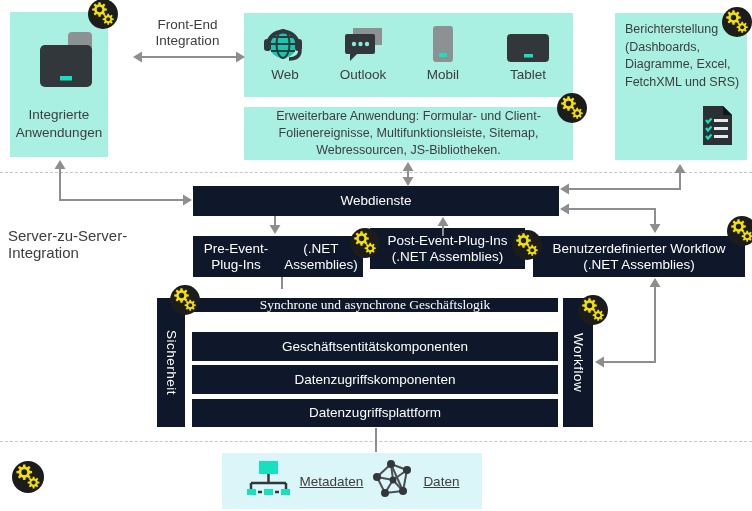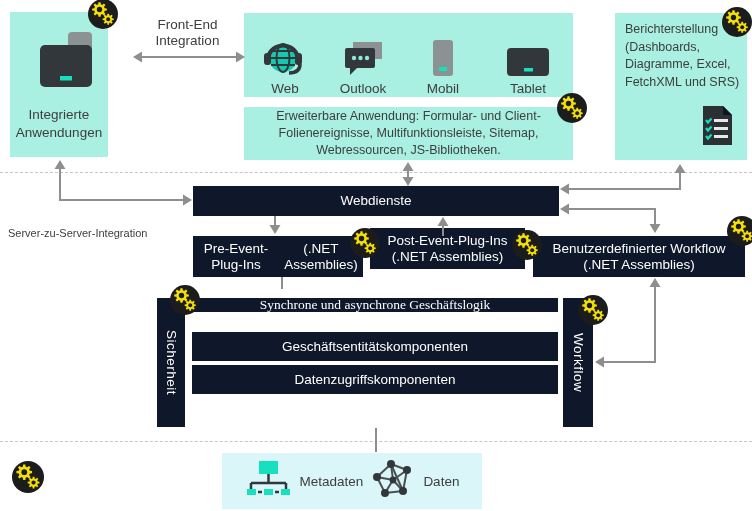--- a/index.html
+++ b/index.html
@@ -1,32 +1,32 @@
 <!DOCTYPE html>
 <html><head>
 <meta charset="utf-8">
 <style>
   html,body{margin:0;padding:0;background:#fff;}
   .canvas{position:relative;width:752px;height:511px;background:#fff;overflow:hidden;
           font-family:"Liberation Sans",sans-serif;color:#3d3d3d;}
   .abs{position:absolute;}
   
   .cyan{background:#a9f0e3;}
-  .lightbox{background:#dbf6f9;}
+  .lightbox{background:#dbf6f9;text-decoration:underline;}
   .tealbar{background:#0f172a;color:#fff;display:flex;align-items:center;justify-content:center;
            text-align:center;font-size:13.5px;line-height:16px;}
   .vbar{writing-mode:vertical-rl;letter-spacing:.5px;}
   
   .dash{position:absolute;left:0;width:752px;height:0;border-top:1px dashed #c6c6c6;}
   
   .int-box{left:10px;top:12px;width:98px;height:145px;display:flex;flex-direction:column;}
   .int-label{margin-top:auto;padding-bottom:16px;text-align:center;font-size:13.5px;line-height:17.5px;}
   
   .clients-box{left:244px;top:13px;width:329px;height:84px;}
-  .client-item{position:absolute;top:24px;width:80px;text-align:center;}
+  .client-item{position:absolute;top:10px;width:80px;text-align:center;}
   .client-icon{height:40px;display:flex;align-items:flex-end;justify-content:center;}
   .client-label{margin-top:4px;font-size:13.5px;}
   
   .ext-box{left:244px;top:107px;width:329px;height:53px;display:flex;align-items:center;justify-content:center;}
   .ext-box div{font-size:12.5px;line-height:17px;text-align:center;padding:12px 4px;}
   
   .rep-box{left:615px;top:13px;width:132px;height:147px;}
   .rep-text{padding:8px 4px 0 10px;font-size:12.5px;line-height:17.5px;}
   .rep-icon{position:absolute;right:14px;bottom:10px;}
   
@@ -35,21 +35,21 @@
   .bar-post{left:370px;top:228px;width:155px;height:41px;flex-direction:column;}
   .bar-cw{left:533px;top:236px;width:212px;height:41px;flex-direction:column;}
   .bar-sec{left:157px;top:298px;width:28px;height:129px;}
   .bar-wf{left:563px;top:298px;width:30px;height:129px;}
   .row1{left:192px;top:298px;width:366px;height:14px;font-family:Liberation Serif, serif;}
   .row2{left:192px;top:332px;width:366px;height:29px;}
   .row3{left:192px;top:365px;width:366px;height:29px;}
   .row4{left:192px;top:399px;width:366px;height:28px;}
   
   .fe-label{left:145px;top:17px;width:85px;text-align:center;font-size:13.5px;line-height:16px;}
-  .s2s-label{left:8px;top:227px;width:190px;font-size:11px;}
+  .s2s-label{left:8px;top:227px;width:190px;font-size:15px;}
   
   .data-box{left:222px;top:453px;width:260px;height:56px;display:flex;align-items:center;justify-content:center;gap:9px;}
   .data-box .dlabel{font-size:13.5px;}
   
   .legend{left:12px;top:461px;display:flex;align-items:center;gap:12px;}
   .legend .llabel{font-size:13.5px;}
   
   .badge{position:absolute;width:30px;height:30px;border-radius:50%;background:#1c1c1c;z-index:6;}
   .badge svg{width:100%;height:100%;display:block;}
   .badge-lg{width:32px;height:32px;}
@@ -176,20 +176,23 @@
     <span>Sicherheit</span>
   </div>
   <div class="abs tealbar row1">
     <span>Synchrone und asynchrone Geschäftslogik</span>
   </div>
   <div class="abs tealbar row2">
     <span>Geschäftsentitätskomponenten</span>
   </div>
   <div class="abs tealbar row3">
     <span>Datenzugriffskomponenten</span>
+  </div>
+  <div class="abs tealbar row4">
+    <span>Datenzugriffsplattform</span>
   </div>
   <div class="abs tealbar vbar bar-wf">
     <span>Workflow</span>
   </div>
 
   <div class="abs lightbox data-box">
     <span>
       <svg width="46" height="40" viewBox="0 0 46 40">
         <rect x="14" y="2" width="19" height="13" fill="#17e0bf"></rect>
         <g stroke="#32373b" stroke-width="2.5" fill="none">

